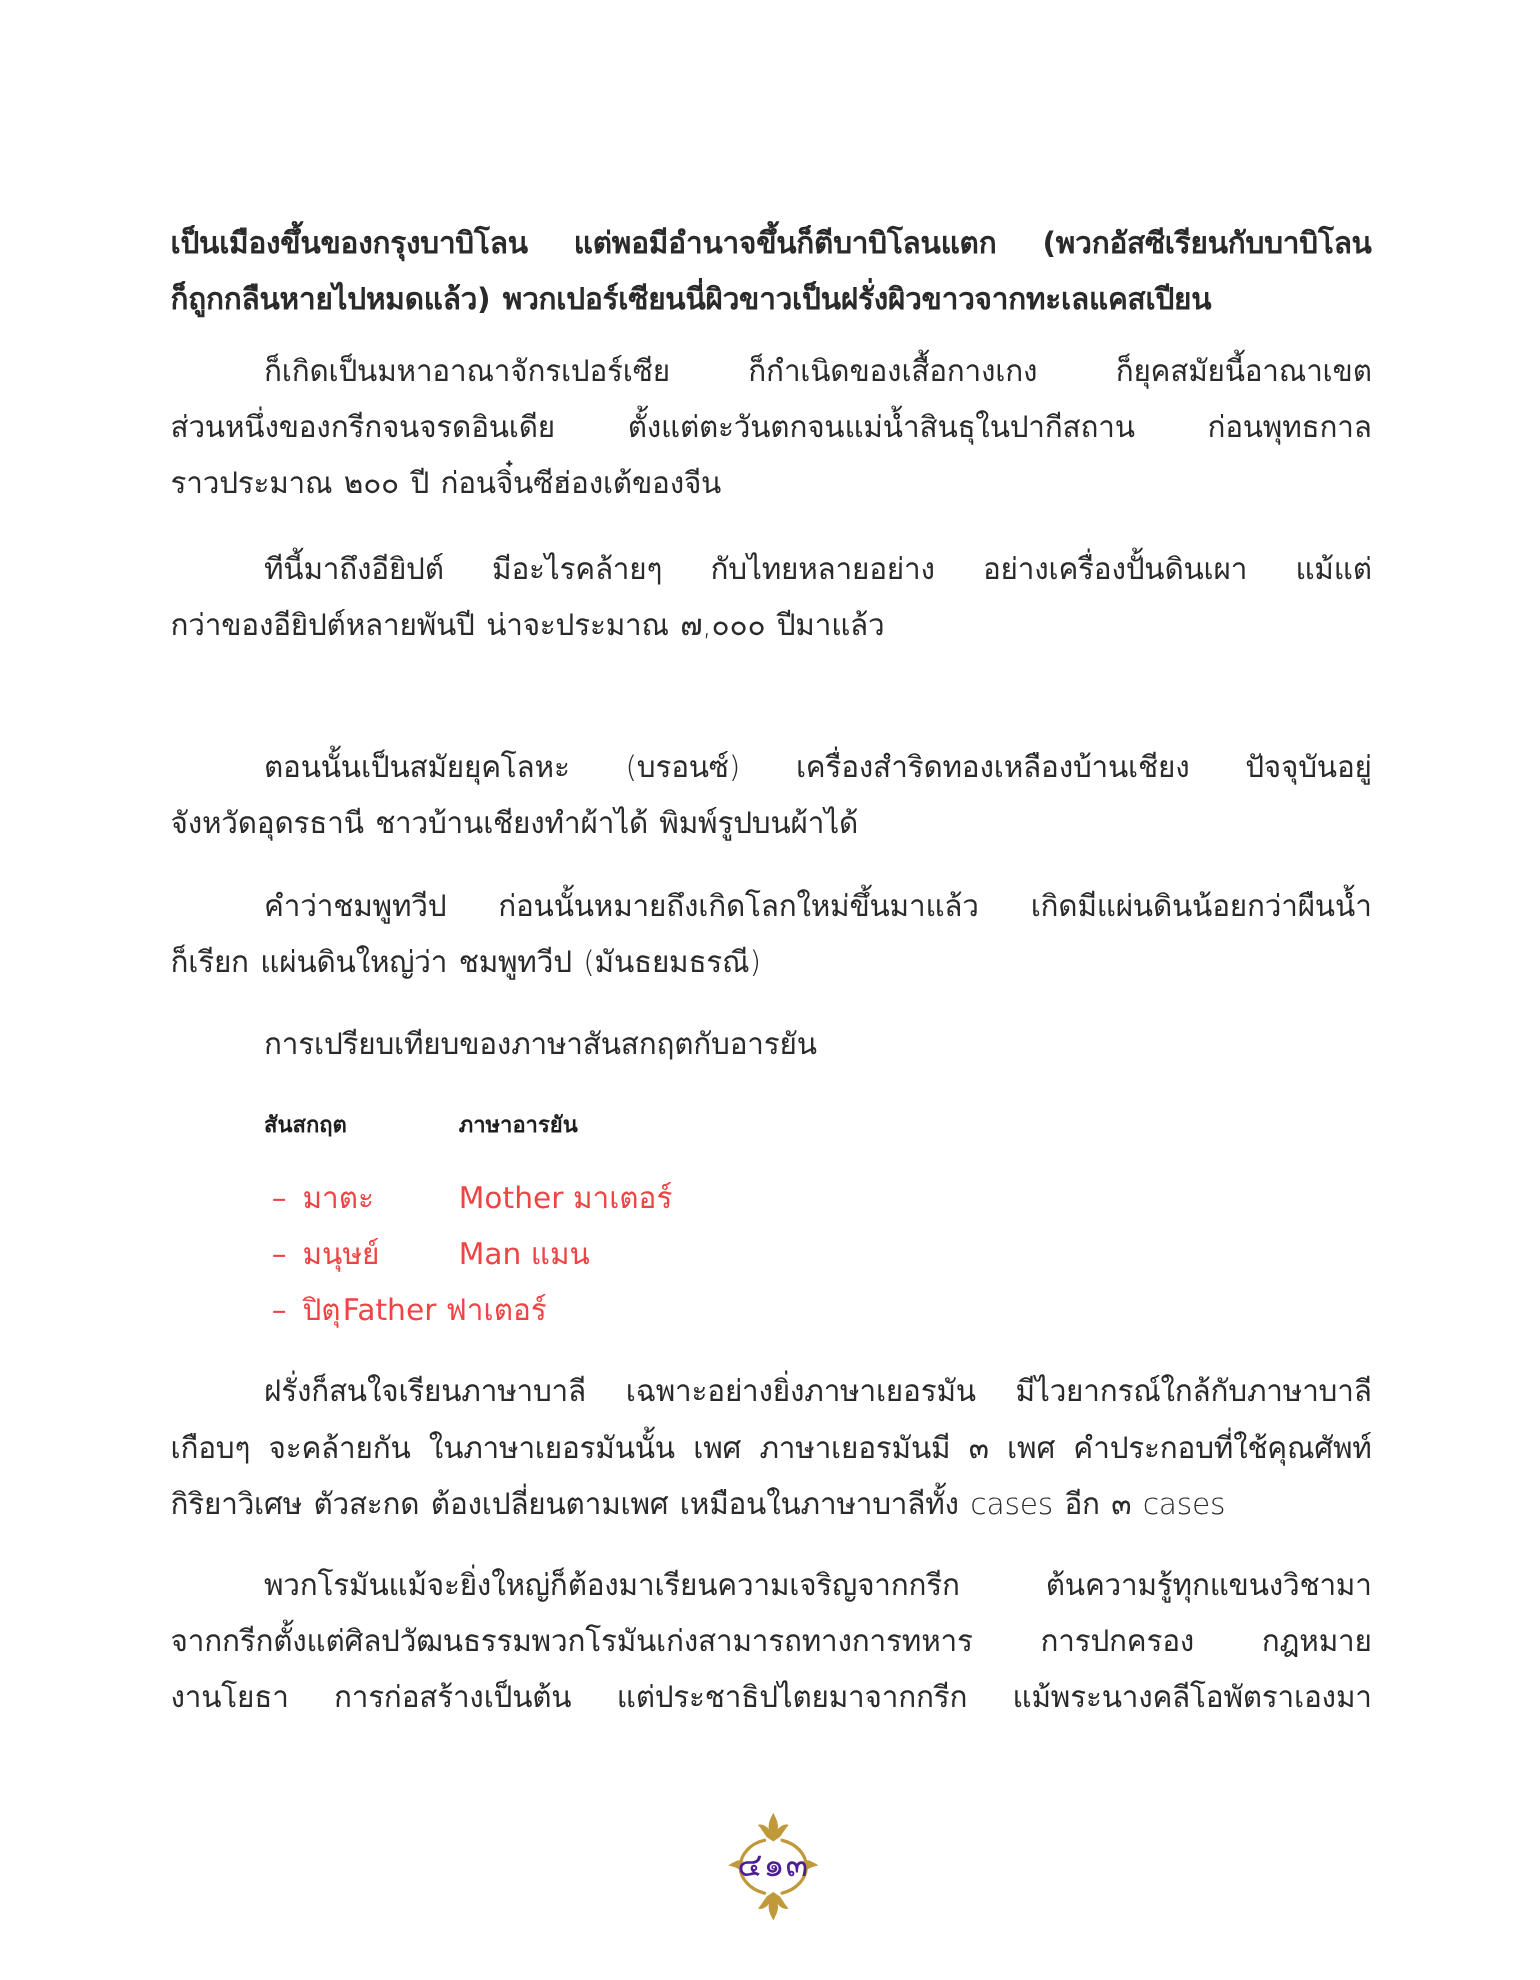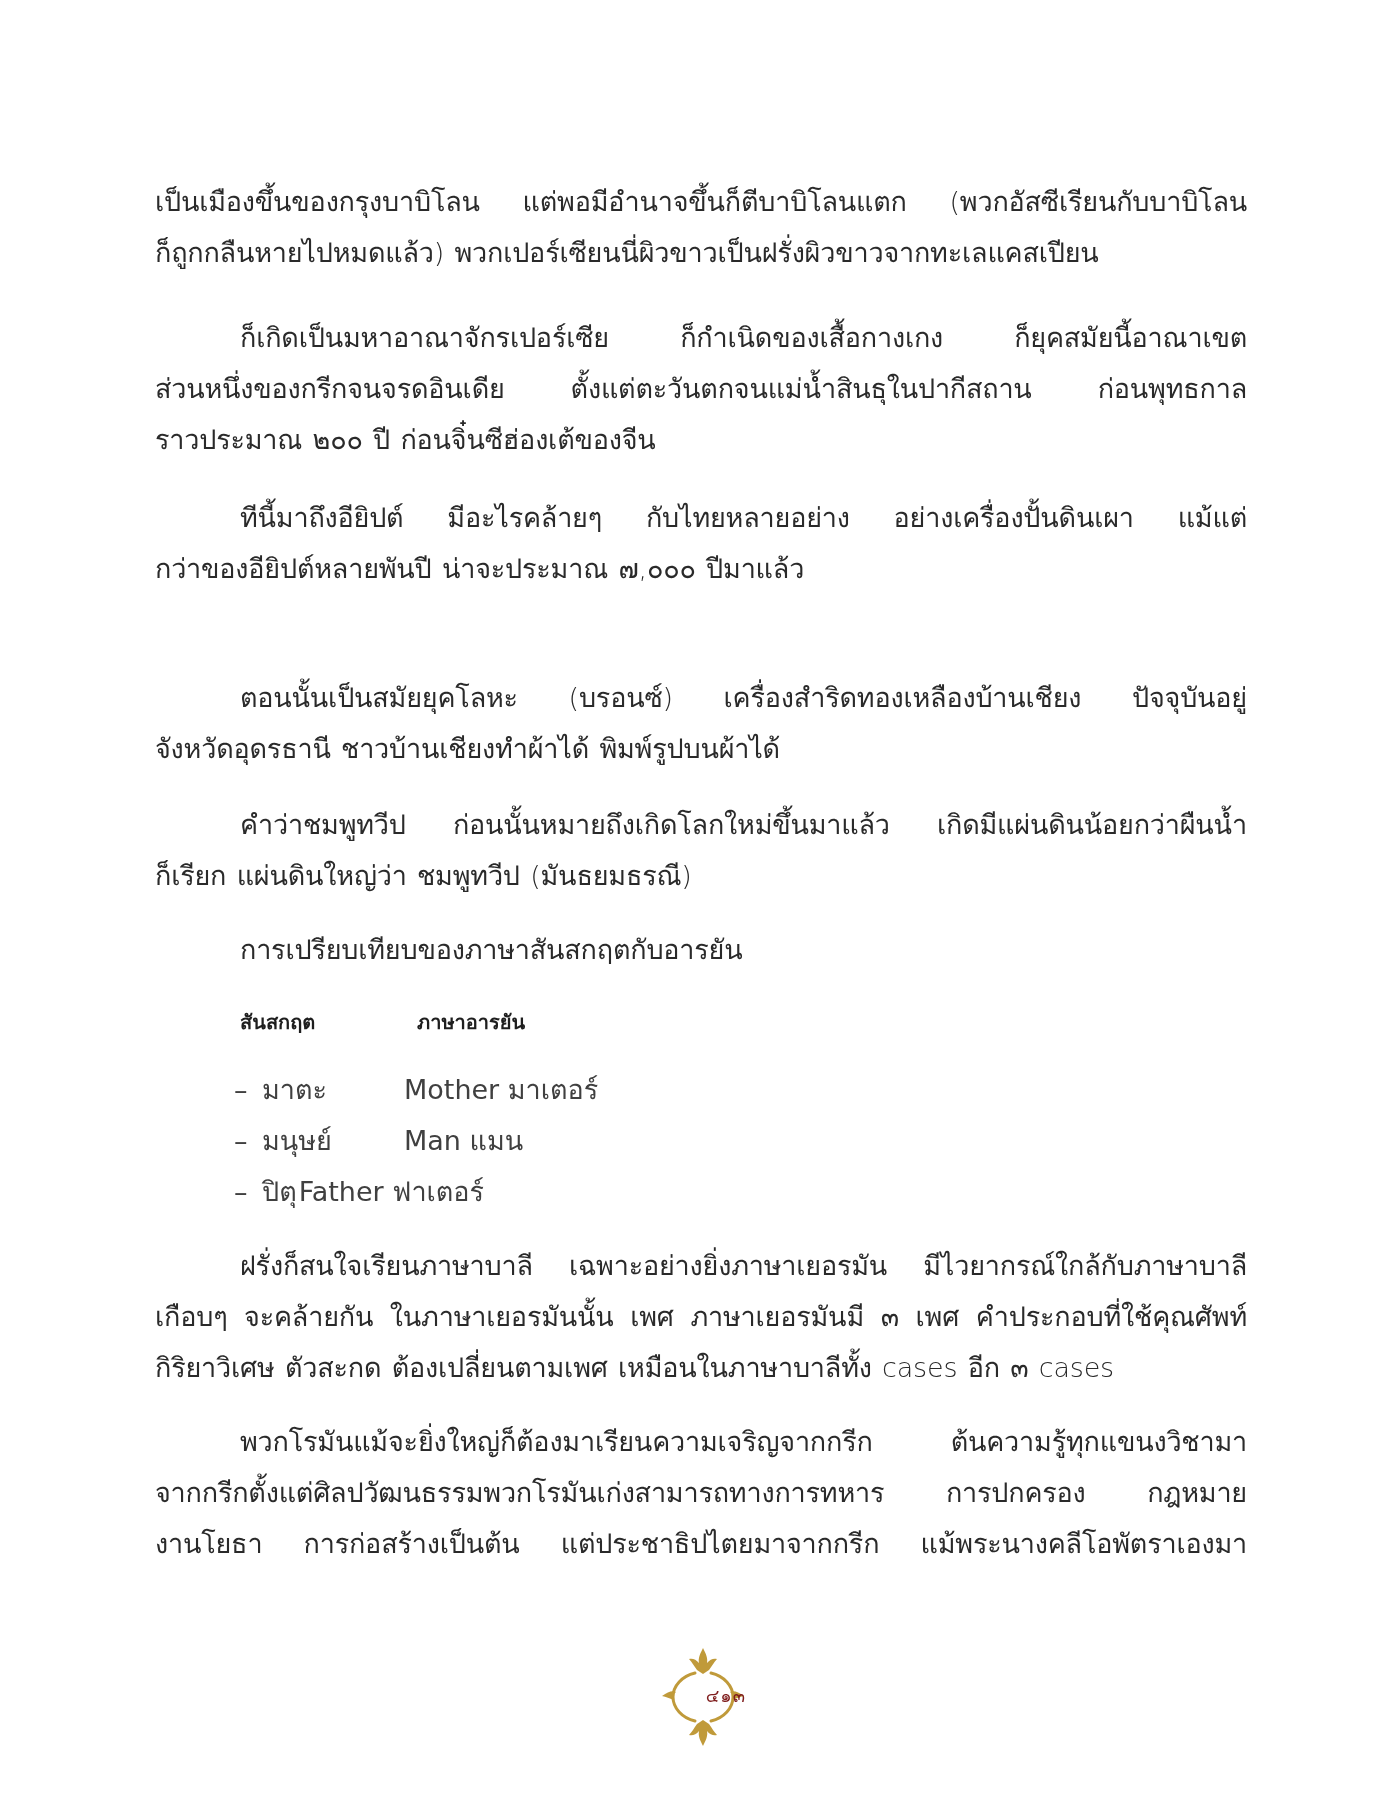--- a/index.html
+++ b/index.html
@@ -51,57 +51,57 @@
     font-weight: bold;
     color: #1e1e1e;
     line-height: 40px;
   }
   .heading-row span {
     display: inline-block;
   }
   .heading-row .col1 { width: 170px; }
   .list {
     position: absolute;
-    left: 79px;
+    left: 92px;
     font-size: 27px;
     line-height: 51px;
-    color: #404040;
+    color: #ef4444;
   }
   .list .item { display: block; white-space: nowrap; }
   .list .dash { display: inline-block; width: 28px; }
   .list .skt { display: inline-block; width: 142px; }
   .list .item.compact .skt { width: auto; margin-right: 2px; }
 
   .ornament {
     position: absolute;
     left: 660px;
     top: 1646px;
     width: 86px;
     height: 102px;
   }
   .ornament svg { position: absolute; left: 0; top: 0; }
   .page-number {
     position: absolute;
     left: 0;
     top: 36px;
     width: 86px;
-    text-align: right;
-    font-size: 18px;
+    text-align: center;
+    font-size: 30px;
     line-height: 28px;
-    color: #7f1d1d;
+    color: #4c1d95;
     font-family: "DejaVu Sans", sans-serif;
     letter-spacing: 1px;
   }
 </style>
 </head>
 <body>
 
 <div class="page">
 
-  <div class="para" style="top:176px;">
+  <div class="para" style="top:196px;font-weight:bold;">
     <span class="line">เป็นเมืองขึ้นของกรุงบาบิโลน  แต่พอมีอำนาจขึ้นก็ตีบาบิโลนแตก  (พวกอัสซีเรียนกับบาบิโลน</span>
     <span class="line last">ก็ถูกกลืนหายไปหมดแล้ว) พวกเปอร์เซียนนี่ผิวขาวเป็นฝรั่งผิวขาวจากทะเลแคสเปียน</span>
   </div>
 
   <div class="para" style="top:312px;">
     <span class="line indent">ก็เกิดเป็นมหาอาณาจักรเปอร์เซีย  ก็กำเนิดของเสื้อกางเกง  ก็ยุคสมัยนี้อาณาเขต</span>
     <span class="line">ส่วนหนึ่งของกรีกจนจรดอินเดีย  ตั้งแต่ตะวันตกจนแม่น้ำสินธุในปากีสถาน  ก่อนพุทธกาล</span>
     <span class="line last">ราวประมาณ ๒๐๐ ปี ก่อนจิ๋นซีฮ่องเต้ของจีน</span>
   </div>
 

